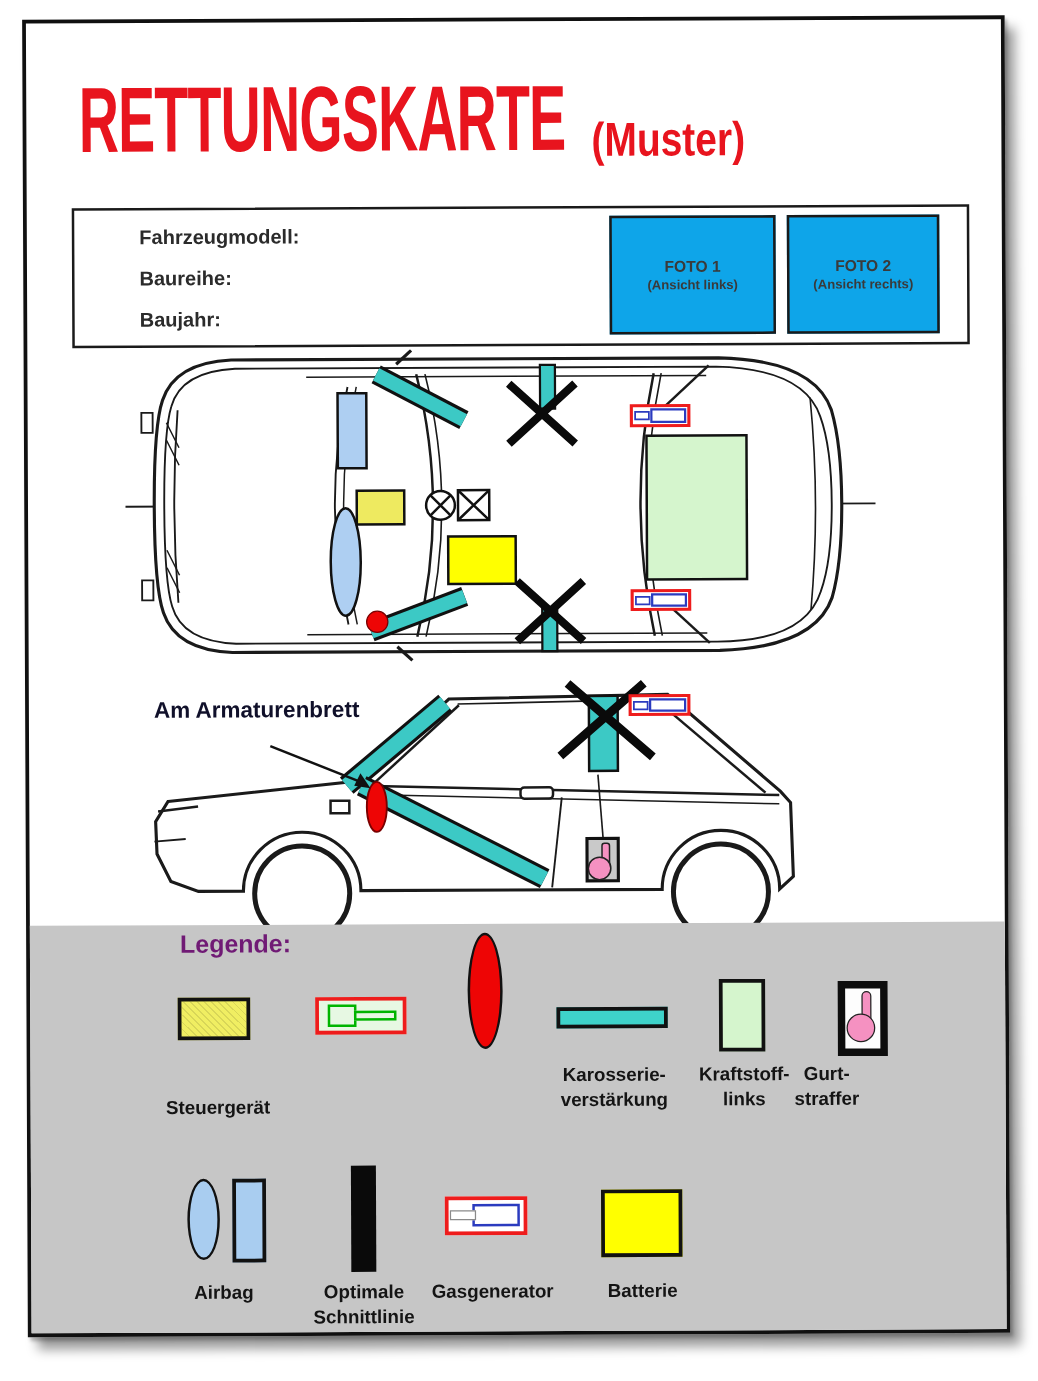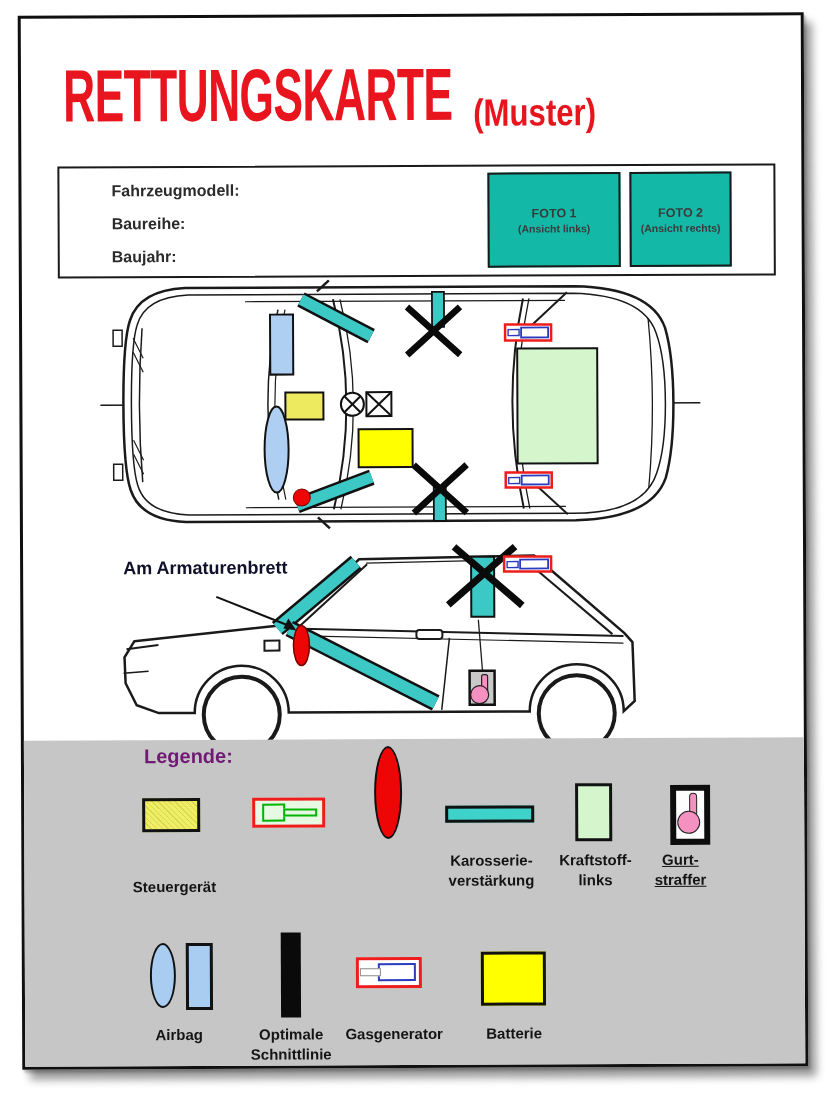--- a/index.html
+++ b/index.html
@@ -15,21 +15,21 @@
     position:absolute; left:42px; top:42px; font-size:74px; line-height:72px; font-weight:bold;
     color:#e8141e; letter-spacing:-1px; transform:scaleX(0.60); transform-origin:left center; white-space:nowrap;
   }
   .title-suffix {
     position:absolute; left:452px; top:78px; font-size:38px; line-height:36px; font-weight:bold;
     color:#e8141e; transform:scaleX(0.82); transform-origin:left center; white-space:nowrap;
   }
   
   .form-box { position:absolute; left:36px; top:148px; width:718px; height:112px; border:2.5px solid #1a1a1a; background:#fff; }
   .form-field { position:absolute; left:52px; font-size:16px; font-weight:bold; color:#2b2b2b; white-space:nowrap; }
-  .photo-box { position:absolute; top:6px; height:95px; border:2px solid #1a1a1a; background:#14b8a6;
+  .photo-box { position:absolute; top:6px; height:95px; border:2px solid #1a1a1a; background:#0ea5e9;
     display:flex; flex-direction:column; align-items:center; justify-content:center; }
   .photo-title { font-size:12.5px; font-weight:bold; color:#3a3a3a; }
   .photo-caption { font-size:10.5px; font-weight:bold; color:#3a3a3a; margin-top:2px; }
   
   svg.top-view  { position:absolute; left:73px; top:262px; width:610px; height:265px; }
   svg.side-view { position:absolute; left:93px; top:527px; width:600px; height:215px; }
   .annotation { position:absolute; left:100px; top:540px; font-size:18px; font-weight:bold; color:#10102a; white-space:nowrap; }
   
   .legend { position:absolute; left:0; top:722px; width:100%; height:326px; background:#c6c6c6; }
   .legend-heading { position:absolute; left:120px; top:5px; font-size:20px; font-weight:bold; color:#701a75; }
@@ -63,21 +63,21 @@
   <span class="title-suffix">(Muster)</span>
 
   <div class="form-box">
     <div class="form-field" style="top:14px">Fahrzeugmodell:</div>
     <div class="form-field" style="top:47px">Baureihe:</div>
     <div class="form-field" style="top:80px">Baujahr:</div>
     <div class="photo-box" style="left:428px; width:133px;">
       <div class="photo-title">FOTO 1</div>
       <div class="photo-caption">(Ansicht links)</div>
     </div>
-    <div class="photo-box" style="left:570px; width:102px;">
+    <div class="photo-box" style="left:570px; width:122px;">
       <div class="photo-title">FOTO 2</div>
       <div class="photo-caption">(Ansicht rechts)</div>
     </div>
   </div>
 
   <svg class="top-view" viewBox="0 0 610 265">
     <g stroke="#1a1a1a" fill="none">
       <line x1="5" y1="125" x2="605" y2="125" stroke-width="1.5"></line>
       <path d="M 90,8 L 480,8 Q 556,10 570,50 Q 578,78 578,125 Q 578,172 570,200 Q 556,240 480,242 L 90,242 Q 45,240 35,210 Q 28,190 28,125 Q 28,60 35,40 Q 45,10 90,8 Z" fill="#ffffff" stroke-width="2.5"></path>
       <path d="M 93,15 L 478,15 Q 548,17 561,55 Q 570,80 570,125 Q 570,170 561,195 Q 548,235 478,235 L 93,235 Q 50,233 42,205 Q 36,186 36,125 Q 36,64 42,45 Q 50,17 93,15 Z" stroke-width="1.5"></path>
@@ -196,21 +196,21 @@
       <span style="display:block"></span>
     </div>
     <div class="lg-label" style="left:407px; top:112px;">
       <span style="display:block">Karosserie-</span>
       <span style="display:block">verstärkung</span>
     </div>
     <div class="lg-label" style="left:511px; top:112px;">
       <span style="display:block">Kraftstoff-</span>
       <span style="display:block">links</span>
     </div>
-    <div class="lg-label" style="left:596px; top:112px;text-decoration:underline;">
+    <div class="lg-label" style="left:577px; top:112px;">
       <span style="display:block">Gurt-</span>
       <span style="display:block">straffer</span>
     </div>
 
     <div class="swatch s-airbag-ell"></div>
     <div class="swatch s-airbag-rect"></div>
     <div class="swatch s-schnitt"></div>
     <div class="swatch s-gasgen">
       <div class="body"></div>
       <div class="tip"></div>

